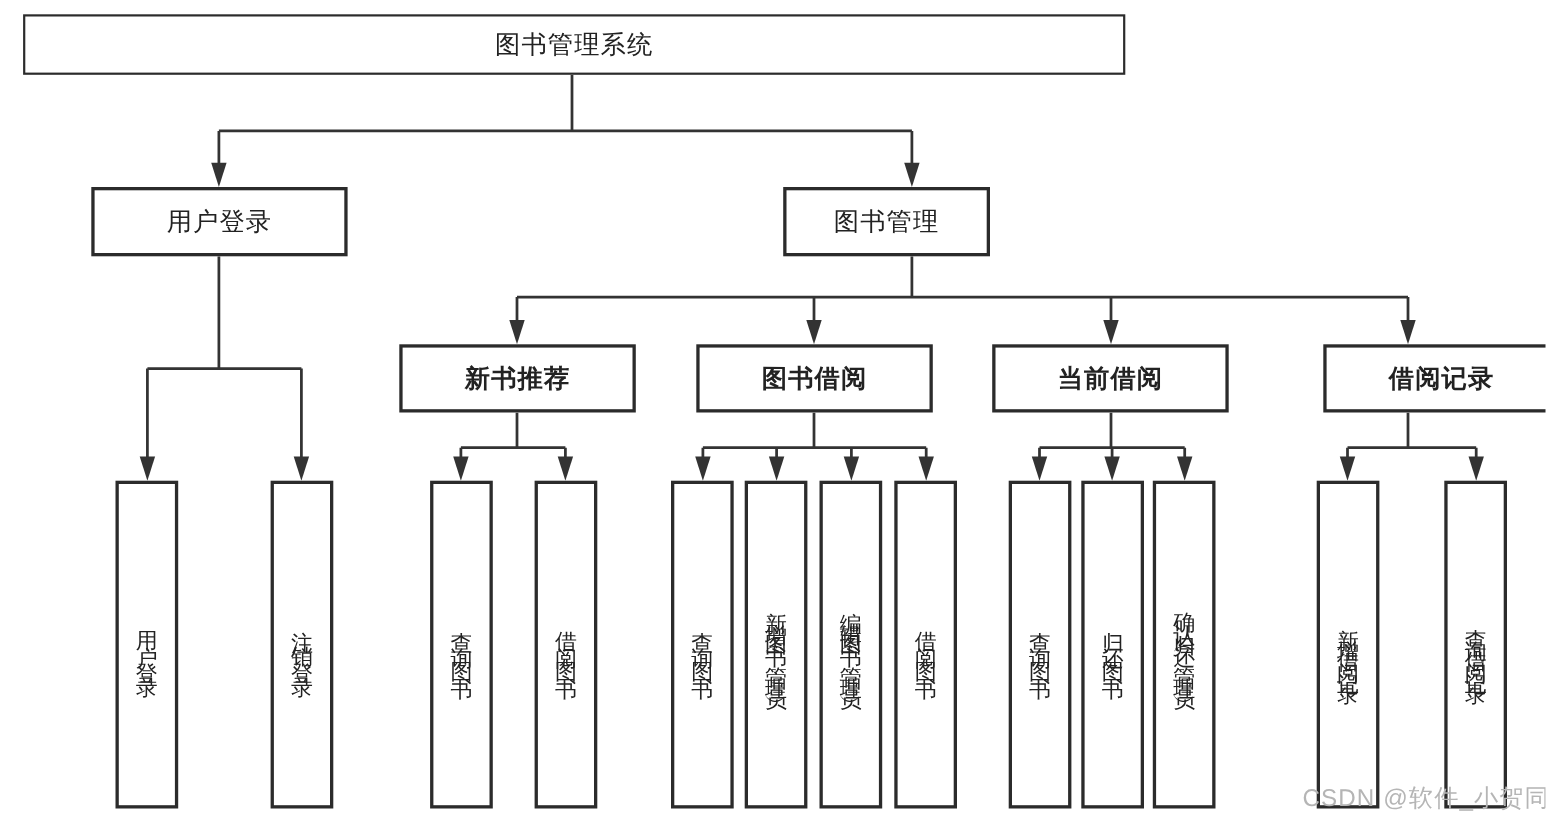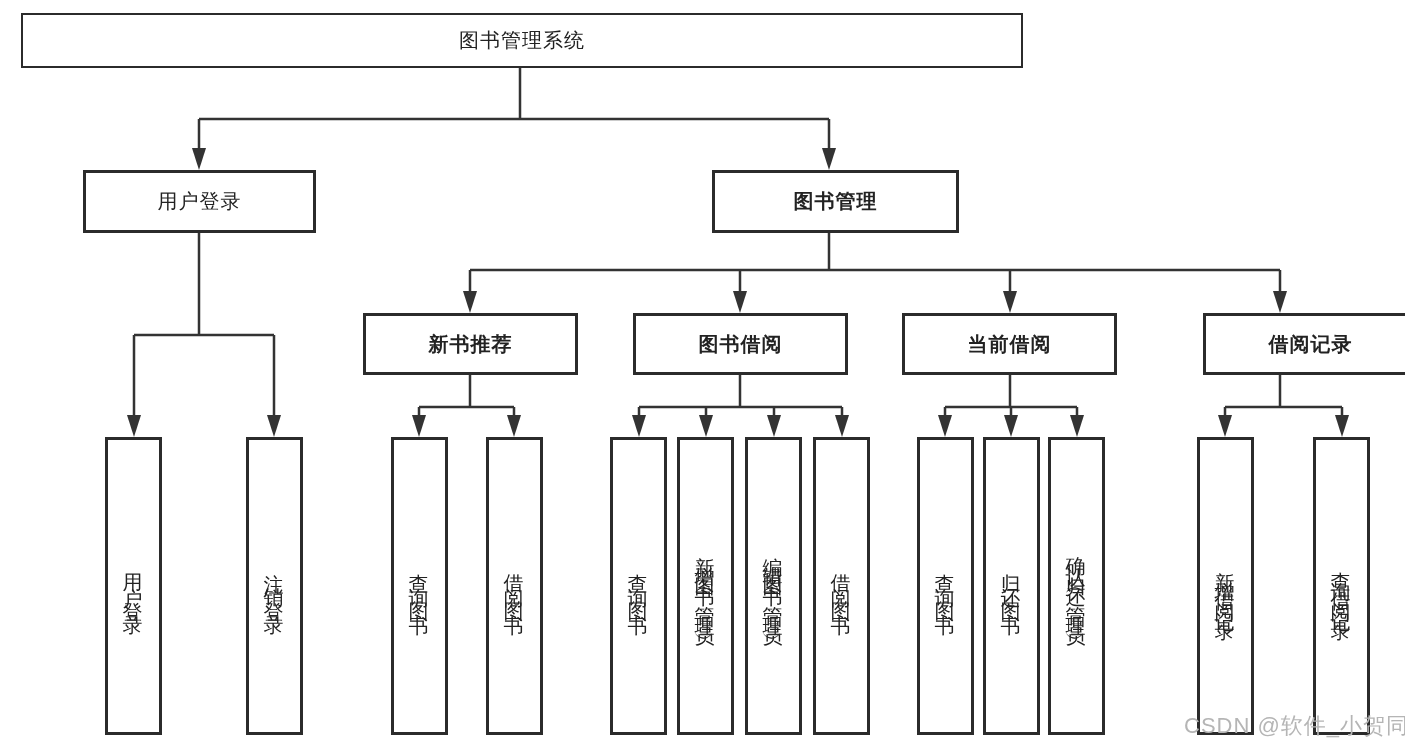--- a/index.html
+++ b/index.html
@@ -25,21 +25,21 @@
   }
   .node {
     position: absolute;
     background: #ffffff;
     border: 3px solid #2b2b2b;
     box-sizing: border-box;
     display: flex;
     align-items: center;
     justify-content: center;
     color: #222222;
-    font-size: 20px;
+    font-size: 23px;
     letter-spacing: 1px;
     z-index: 2;
     white-space: nowrap;
   }
   .node.root {
     left: 21px; top: 13px; width: 1002px; height: 55px;
     border-width: 2px;
   }
   .node.lvl2 { top: 170px; height: 63px; }
   .node.lvl3 { top: 313px; width: 215px; height: 62px; font-weight: bold; }
@@ -110,21 +110,21 @@
     </g>
   </svg>
 
   <div class="node root">
     <span>图书管理系统</span>
   </div>
 
   <div class="node lvl2" style="left:83px;width:233px;">
     <span>用户登录</span>
   </div>
-  <div class="node lvl2" style="left:712px;width:247px;font-weight:bold;">
+  <div class="node lvl2" style="left:712px;width:188px;">
     <span>图书管理</span>
   </div>
 
   <div class="node lvl3" style="left:363px;">
     <span>新书推荐</span>
   </div>
   <div class="node lvl3" style="left:902px;">
     <span>当前借阅</span>
   </div>
   <div class="node lvl3" style="left:633px;">

